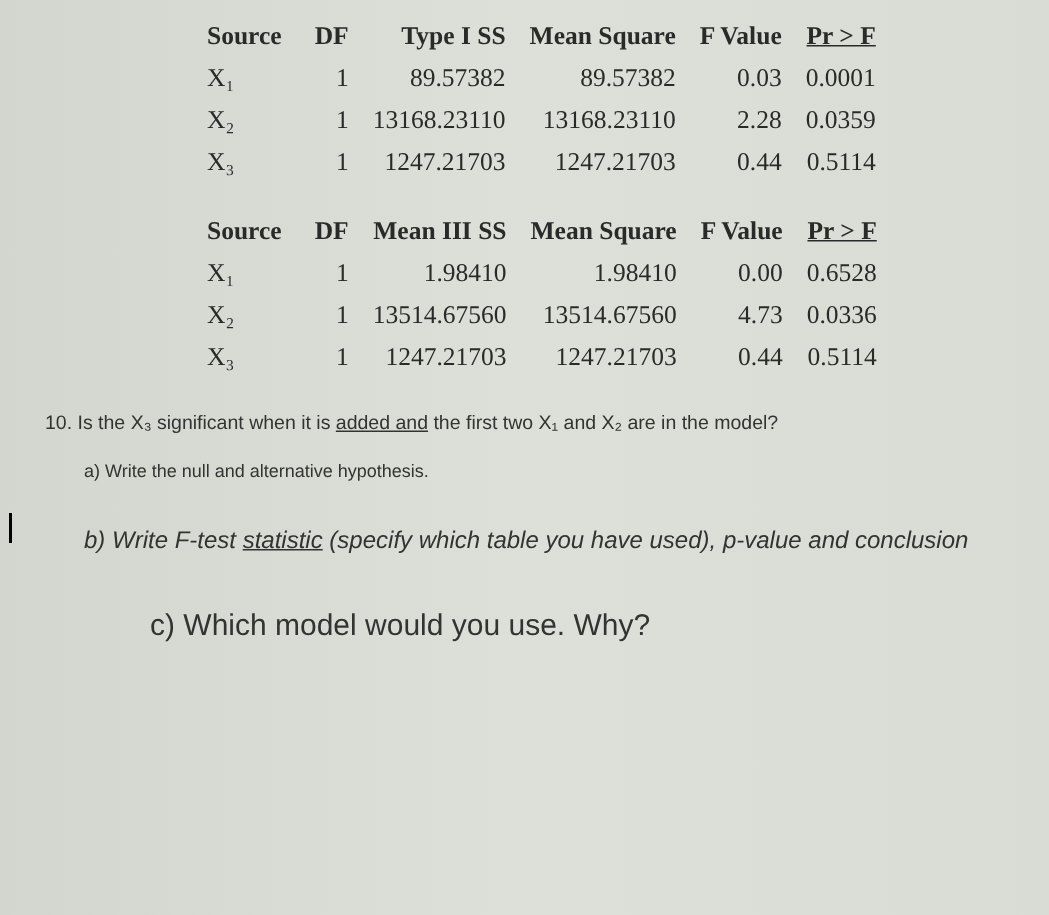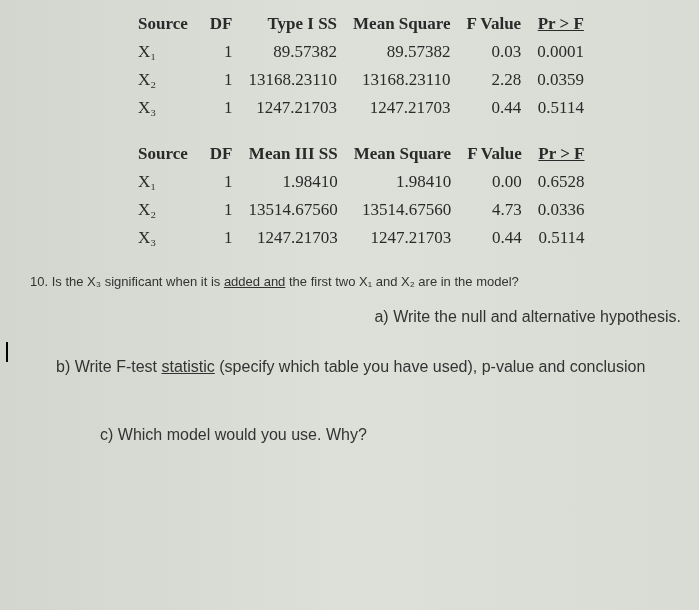--- a/index.html
+++ b/index.html
@@ -7,21 +7,21 @@
     padding: 0;
     width: 699px;
     height: 610px;
     background: #d8dcd5;
     font-family: "Times New Roman", serif;
     color: #2a2a2a;
     overflow: hidden;
     position: relative;
   }
   .page {
-    padding: 10px 8px 10px 20px;
+    padding: 10px 32px 10px 20px;
     background: linear-gradient(90deg, #d2d6cf 0%, #dde0d9 50%, #d8dcd5 100%);
     height: 100%;
     box-sizing: border-box;
   }
   table {
     border-collapse: collapse;
     margin-left: 110px;
     margin-bottom: 18px;
     font-size: 17px;
   }
@@ -39,39 +39,39 @@
     padding-right: 14px;
   }
   .question {
     font-size: 13px;
     font-family: Arial, sans-serif;
     color: #333;
     margin: 20px 10px 0 10px;
     line-height: 1.5;
   }
   .sub {
-    font-size: 16px;
+    font-size: 12px;
     font-family: Arial, sans-serif;
     color: #333;
     margin: 14px 10px 0 36px;
     line-height: 1.4;
-    text-align: right;
   }
   .sub2 {
     font-size: 16px;
     font-family: Arial, sans-serif;
     color: #333;
     margin: 28px 10px 0 36px;
     line-height: 1.4;
+    font-style: italic;
   }
   .subc {
-    font-size: 16px;
+    font-size: 20px;
     font-family: Arial, sans-serif;
     color: #333;
-    margin: 46px 10px 0 80px;
+    margin: 30px 10px 0 80px;
     line-height: 1.4;
   }
   .u { text-decoration: underline; }
   .cursor {
     position: absolute;
     left: 6px;
     top: 342px;
     width: 2px;
     height: 20px;
     background: #000;

